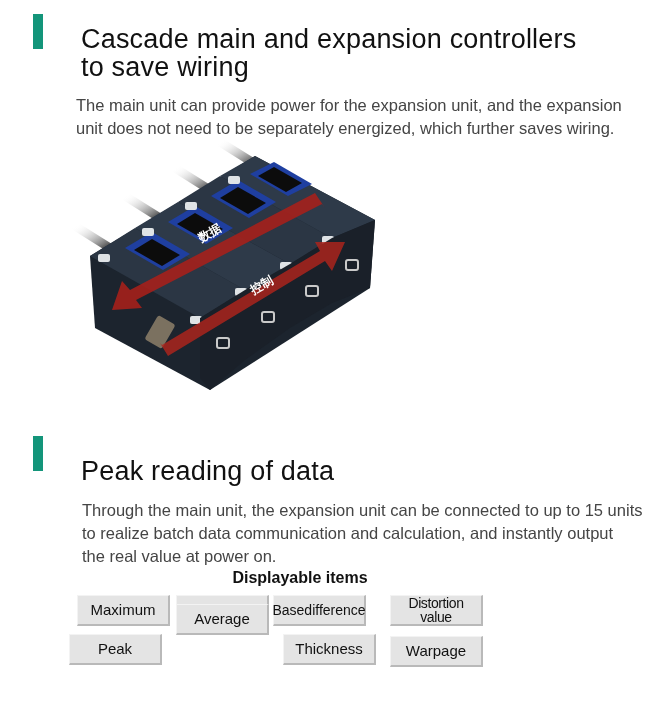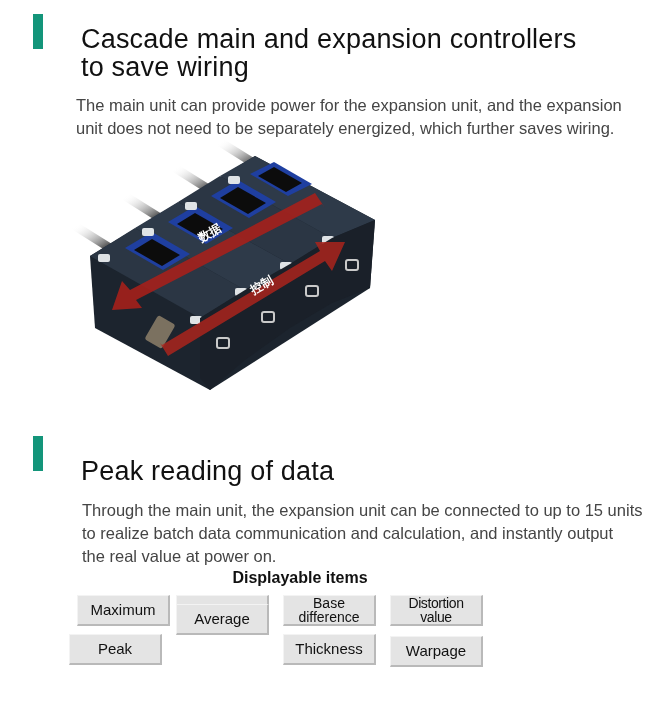--- a/index.html
+++ b/index.html
@@ -110,21 +110,21 @@
 <h2 class="heading" style="top:440px;">Peak reading of data</h2>
 <p class="para" style="left:66px; top:483px;">
   <span>Through the main unit, the expansion unit can be connected to up to 15 units</span><br>
   <span>to realize batch data communication and calculation, and instantly output</span><br>
   <span>the real value at power on.</span>
 </p>
 <div class="disp-label">Displayable items</div>
 
 <div class="item" style="left:77px; top:595px;">Maximum</div>
 <div class="item" style="left:176px; top:595px;">Maximum</div>
-<div class="item two" style="left:283px; top:595px; flex-direction:column;">
+<div class="item two" style="left:273px; top:595px; flex-direction:row;">
   <span>Base</span>
   <span>difference</span>
 </div>
 <div class="item small" style="left:390px; top:595px;">Distortion value</div>
 
 <div class="item" style="left:69px; top:634px;">Peak</div>
 <div class="item" style="left:176px; top:604px;text-align:center;">Average</div>
 <div class="item" style="left:283px; top:634px;">Thickness</div>
 <div class="item" style="left:390px; top:636px;">Warpage</div>
 

